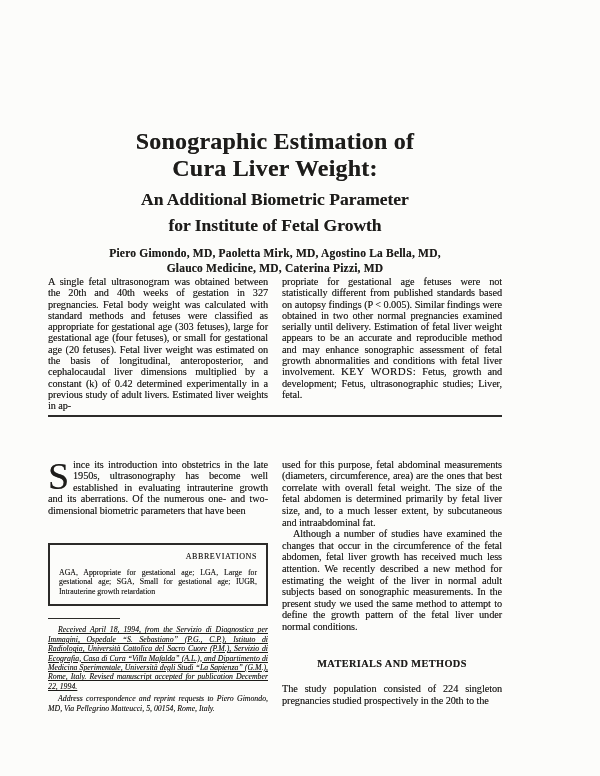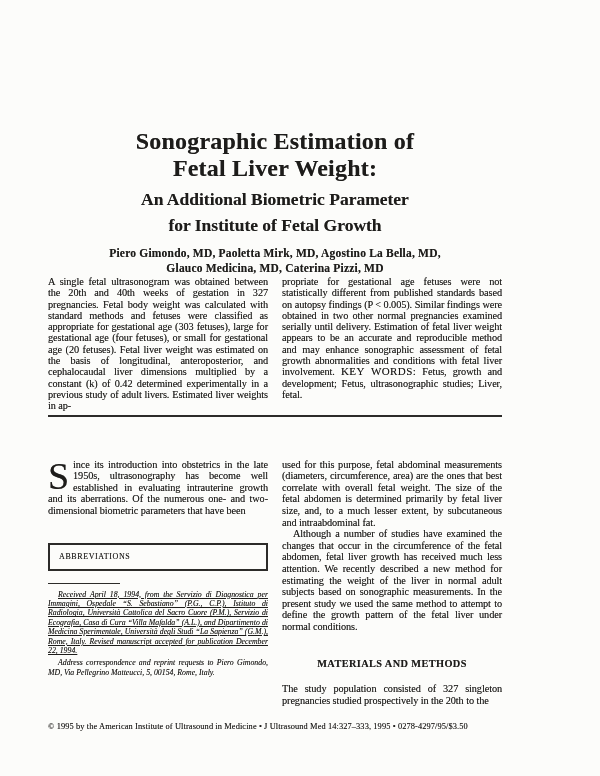--- a/index.html
+++ b/index.html
@@ -42,21 +42,21 @@
     text-align: justify; letter-spacing: -0.1px;
   }
   .indent { text-indent: 11px; }
   .dropcap {
     float: left; font-size: 38px; line-height: 30px;
     padding: 2px 4px 0 0;
   }
 
   
   .abbrev-box { border: 2px solid #2c2b29; margin-top: 26px; padding: 7px 9px 8px; }
-  .abbrev-heading { text-align: left; font-size: 8px; letter-spacing: 0.6px; }
+  .abbrev-heading { text-align: right; font-size: 8px; letter-spacing: 0.6px; }
   .abbrev-text { font-size: 7.8px; line-height: 9.6px; text-align: justify; margin-top: 7px; }
 
   
   .foot-rule { width: 72px; border-bottom: 1.5px solid #2c2b29; margin-top: 12px; }
   .footnote {
     font-size: 7.8px; line-height: 9.4px; font-style: italic;
     text-align: justify; text-indent: 10px; margin-top: 3px;
   }
   .footnote.first { margin-top: 6px; text-decoration: underline; }
 
@@ -75,57 +75,57 @@
 </style>
 </head>
 <body>
 
 <div class="page">
   <div class="content">
 
     <header class="masthead">
       <div class="title-main">
         <div>Sonographic Estimation of</div>
-        <div>Fetal Liver Weight:</div>
+        <div>Cura Liver Weight:</div>
       </div>
       <div class="title-sub">
         <div>An Additional Biometric Parameter</div>
         <div>for Institute of Fetal Growth</div>
       </div>
       <div class="authors">
         <div>Piero Gimondo, MD, Paoletta Mirk, MD, Agostino La Bella, MD,</div>
-        <div>Glauco Medicina, MD, Caterina Pizzi, MD</div>
+        <div>Glauco Medicine, MD, Caterina Pizzi, MD</div>
       </div>
     </header>
 
     <div class="abstract-row">
       <p class="abs-col">A single fetal ultrasonogram was obtained between the 20th and 40th weeks of gestation in 327 pregnancies. Fetal body weight was calculated with standard methods and fetuses were classified as appropriate for gestational age (303 fetuses), large for gestational age (four fetuses), or small for gestational age (20 fetuses). Fetal liver weight was estimated on the basis of longitudinal, anteroposterior, and cephalocaudal liver dimensions multiplied by a constant (k) of 0.42 determined experimentally in a previous study of adult livers. Estimated liver weights in ap-</p>
       <p class="abs-col"><span>propriate for gestational age fetuses were not statistically different from published standards based on autopsy findings (P &lt; 0.005). Similar findings were obtained in two other normal pregnancies examined serially until delivery. Estimation of fetal liver weight appears to be an accurate and reproducible method and may enhance sonographic assessment of fetal growth abnormalities and conditions with fetal liver involvement. </span><span class="kw-label">KEY WORDS:</span><span> Fetus, growth and development; Fetus, ultrasonographic studies; Liver, fetal.</span></p>
     </div>
 
     <div class="rule-full"></div>
 
     <div class="body-row">
 
       <div class="col">
         <p class="body-para"><span class="dropcap">S</span><span>ince its introduction into obstetrics in the late 1950s, ultrasonography has become well established in evaluating intrauterine growth and its aberrations. Of the numerous one- and two-dimensional biometric parameters that have been</span></p>
 
         <div class="abbrev-box">
           <div class="abbrev-heading">ABBREVIATIONS</div>
+          <p class="abbrev-text">AGA, Appropriate for gestational age; LGA, Large for gestational age; SGA, Small for gestational age; IUGR, Intrauterine growth retardation</p>
         </div>
 
         <div class="foot-rule"></div>
         <p class="footnote first">Received April 18, 1994, from the Servizio di Diagnostica per Immagini, Ospedale “S. Sebastiano” (P.G., C.P.), Istituto di Radiologia, Università Cattolica del Sacro Cuore (P.M.), Servizio di Ecografia, Casa di Cura “Villa Mafalda” (A.L.), and Dipartimento di Medicina Sperimentale, Università degli Studi “La Sapienza” (G.M.), Rome, Italy. Revised manuscript accepted for publication December 22, 1994.</p>
         <p class="footnote">Address correspondence and reprint requests to Piero Gimondo, MD, Via Pellegrino Matteucci, 5, 00154, Rome, Italy.</p>
       </div>
 
       <div class="col">
         <p class="body-para">used for this purpose, fetal abdominal measurements (diameters, circumference, area) are the ones that best correlate with overall fetal weight. The size of the fetal abdomen is determined primarily by fetal liver size, and, to a much lesser extent, by subcutaneous and intraabdominal fat.</p>
         <p class="body-para indent">Although a number of studies have examined the changes that occur in the circumference of the fetal abdomen, fetal liver growth has received much less attention. We recently described a new method for estimating the weight of the liver in normal adult subjects based on sonographic measurements. In the present study we used the same method to attempt to define the growth pattern of the fetal liver under normal conditions.</p>
         <h2 class="section-heading">MATERIALS AND METHODS</h2>
-        <p class="body-para after-heading">The study population consisted of 327 singleton pregnancies studied prospectively in the 20th to the</p>
+        <p class="body-para after-heading">The study population consisted of 224 singleton pregnancies studied prospectively in the 20th to the</p>
       </div>
 
     </div>
   </div>
 
-  <footer class="copyright">© 1995 by the American Institute of Ultrasound in Medicine • J Ultrasound Med 14:327–333, 1995 • 0278-4297/95/$3.50</footer>
 </div>
 
 </body></html>

